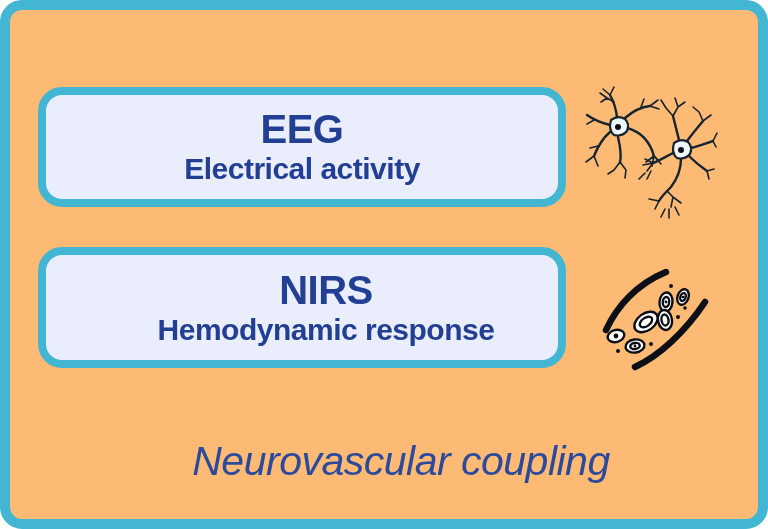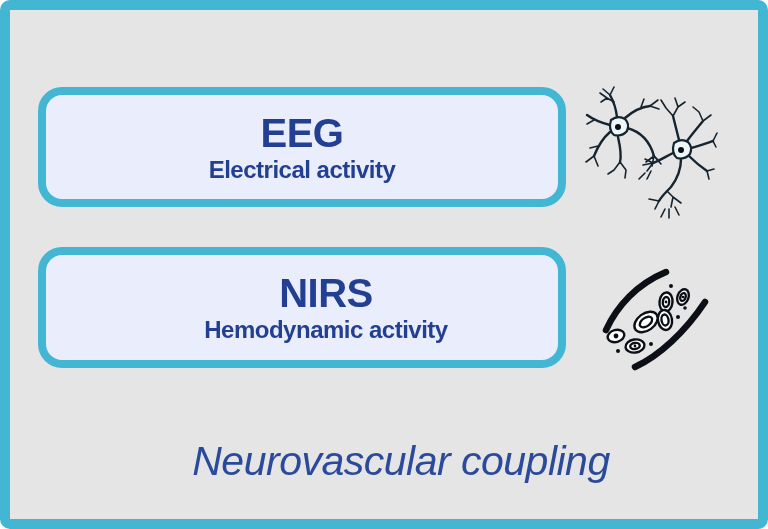--- a/index.html
+++ b/index.html
@@ -2,36 +2,36 @@
 <html><head>
 <meta charset="utf-8">
 <style>
   html,body{margin:0;padding:0;background:#ffffff;}
   .stage{
     position:relative;width:768px;height:529px;overflow:hidden;
     font-family:"Liberation Sans",sans-serif;
   }
   .card{
     position:absolute;inset:0;box-sizing:border-box;
-    border:10px solid #43B6D3;border-radius:10px;background:#e5e5e5;
+    border:10px solid #43B6D3;border-radius:22px;background:#fdba74;
   }
   
   .box{
     position:absolute;left:28px;width:528px;box-sizing:border-box;
     border:8px solid #43B6D3;border-radius:24px;background:#E9EDFC;
     display:flex;flex-direction:column;align-items:center;justify-content:center;
   }
   .box-eeg{top:77px;height:120px;}
   .box-nirs{top:237px;height:121px;padding-left:48px;}
   .box-title{
     font-size:40px;font-weight:700;color:#223F94;
     letter-spacing:-0.5px;line-height:1.12;white-space:nowrap;
   }
   .box-subtitle{
-    font-size:24px;font-weight:700;color:#223F94;
+    font-size:30px;font-weight:700;color:#223F94;
     letter-spacing:-0.5px;line-height:1.15;white-space:nowrap;
   }
   .neurons{position:absolute;left:574px;top:76px;width:134px;height:134px;}
   .vessel{position:absolute;left:583px;top:252px;width:122px;height:110px;}
   .caption{
     position:absolute;left:0;top:428px;width:744px;text-align:center;
     font-style:italic;font-size:41px;color:#2B4A9C;letter-spacing:-0.5px;
     white-space:nowrap;
     margin-left:19px;
   }
@@ -42,21 +42,21 @@
 <div class="stage">
   <div class="card">
 
     <div class="box box-eeg">
       <div class="box-title">EEG</div>
       <div class="box-subtitle">Electrical activity</div>
     </div>
 
     <div class="box box-nirs">
       <div class="box-title">NIRS</div>
-      <div class="box-subtitle">Hemodynamic activity</div>
+      <div class="box-subtitle">Hemodynamic response</div>
     </div>
 
     <svg class="neurons" viewBox="0 0 134 134" xmlns="http://www.w3.org/2000/svg" aria-hidden="true">
       <g stroke="#16242F" stroke-linecap="round" stroke-linejoin="round" fill="none">
 
         <g stroke-width="2.4">
           <path d="M33,31 C32,23 30,16 26,9"></path>
           <path d="M41,32 C49,25 57,21 66,20"></path>
           <path d="M26,39 C18,37 10,34 3,29"></path>
           <path d="M26,46 C19,52 14,60 10,70"></path>

